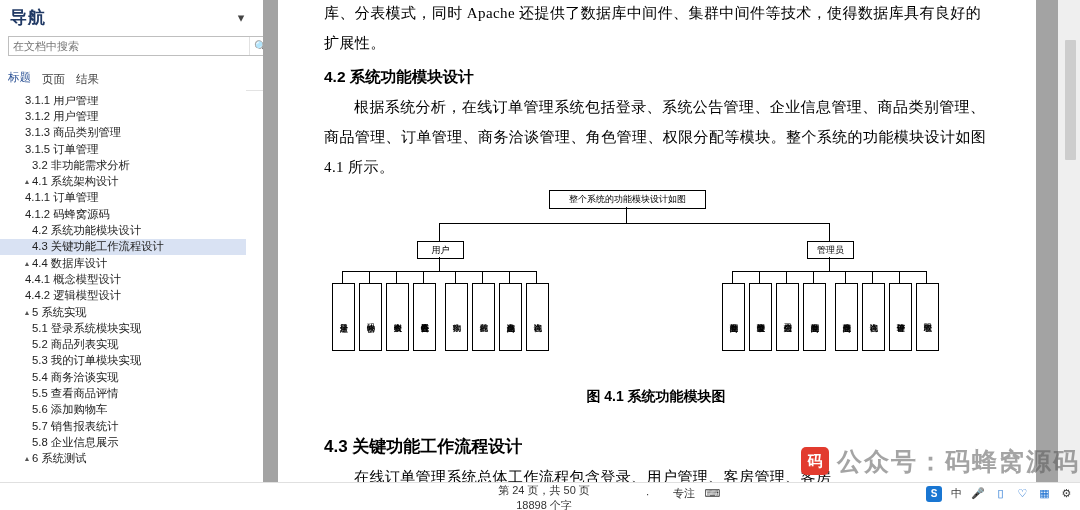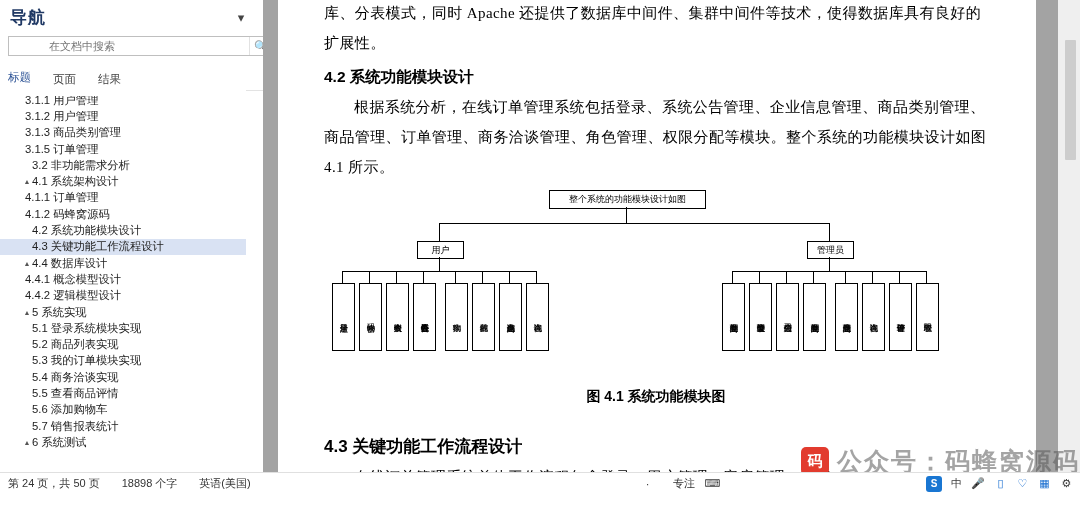--- a/index.html
+++ b/index.html
@@ -22,29 +22,29 @@
   #nav-title{font-size:17px;font-weight:bold;color:#1f3864;letter-spacing:1px;}
   #nav-header-actions{margin-left:auto;display:flex;align-items:center;gap:14px;}
   .hdr-btn{width:18px;height:18px;display:flex;align-items:center;justify-content:center;color:#444;font-size:13px;cursor:default;}
   #nav-search-wrap{padding:2px 8px 4px 8px;}
   #nav-search{
     display:flex;align-items:center;height:20px;
     border:1px solid #bfbfbf;background:#fff;box-sizing:border-box;
   }
   #nav-search input{
     border:0;outline:none;flex:1;height:18px;font-size:11px;padding:0 4px;
-    color:#555;font-family:"Liberation Sans", sans-serif;background:transparent;margin-left:36px;
+    color:#555;font-family:"Liberation Sans", sans-serif;background:transparent;
   }
   #nav-search .sbtn{
     width:22px;height:18px;display:flex;align-items:center;justify-content:center;
     border-left:1px solid #e2e2e2;color:#2f5597;font-size:11px;
   }
   #nav-search .scaret{width:9px;height:18px;display:flex;align-items:center;justify-content:center;color:#555;font-size:8px;}
   #nav-tabs{
-    display:flex;align-items:flex-end;gap:22px;padding:6px 0 0 8px;height:24px;
+    display:flex;align-items:flex-end;gap:11px;padding:6px 0 0 8px;height:24px;
     border-bottom:1px solid #e3e3e3;
   }
   .nav-tab{font-size:11.5px;color:#444;padding-bottom:3px;}
   .nav-tab.active{color:#2f5597;border-bottom:2px solid #2f5597;}
   #nav-tree{
     position:absolute;top:92px;left:0;width:246px;height:381px;overflow:hidden;
   }
   .tree-row{
     height:16.3px;display:flex;align-items:center;
     font-size:11.3px;color:#222;white-space:nowrap;
@@ -86,23 +86,23 @@
   #diagram{position:relative;height:190px;margin-top:8px;}
   .dbox{
     position:absolute;border:1px solid #000;background:#fff;
     font-family:"Liberation Serif", serif;font-size:9px;color:#000;
     display:flex;align-items:center;justify-content:center;text-align:center;
   }
   .dbox.v{writing-mode:vertical-rl;letter-spacing:0px;font-size:8.3px;line-height:11px;}
   .dline{position:absolute;background:#000;}
   
   #statusbar{
-    position:absolute;left:0;bottom:16px;width:1080px;height:21px;background:#ffffff;
+    position:absolute;left:0;bottom:6px;width:1080px;height:21px;background:#ffffff;
     border-top:1px solid #e0e0e0;display:flex;align-items:center;
-    font-size:11px;color:#333;
+    font-size:11px;color:#333;flex-direction:column;
   }
   #statusbar .sb{margin-left:8px;white-space:nowrap;}
   #statusbar .gap{width:14px;}
   #watermark{
     position:absolute;right:0;bottom:21px;height:56px;width:430px;
     display:flex;align-items:center;justify-content:flex-end;
     pointer-events:none;
   }
   #wm-text{
     font-family:"Liberation Sans", sans-serif;font-size:25px;font-weight:bold;
@@ -226,20 +226,24 @@
         <span class="tw"></span>
         <span>5.5 查看商品评情</span>
       </div>
       <div class="tree-row tl-0">
         <span class="tw"></span>
         <span>5.6 添加购物车</span>
       </div>
       <div class="tree-row tl-0">
         <span class="tw"></span>
         <span>5.7 销售报表统计</span>
+      </div>
+      <div class="tree-row tl-0">
+        <span class="tw"></span>
+        <span>5.8 企业信息展示</span>
       </div>
       <div class="tree-row tl-0">
         <span class="tw">▲</span>
         <span>6 系统测试</span>
       </div>
     </div>
   <div class="clip-top"></div>
 
   <div id="nav-scroll">
     <div class="up">▲</div>

